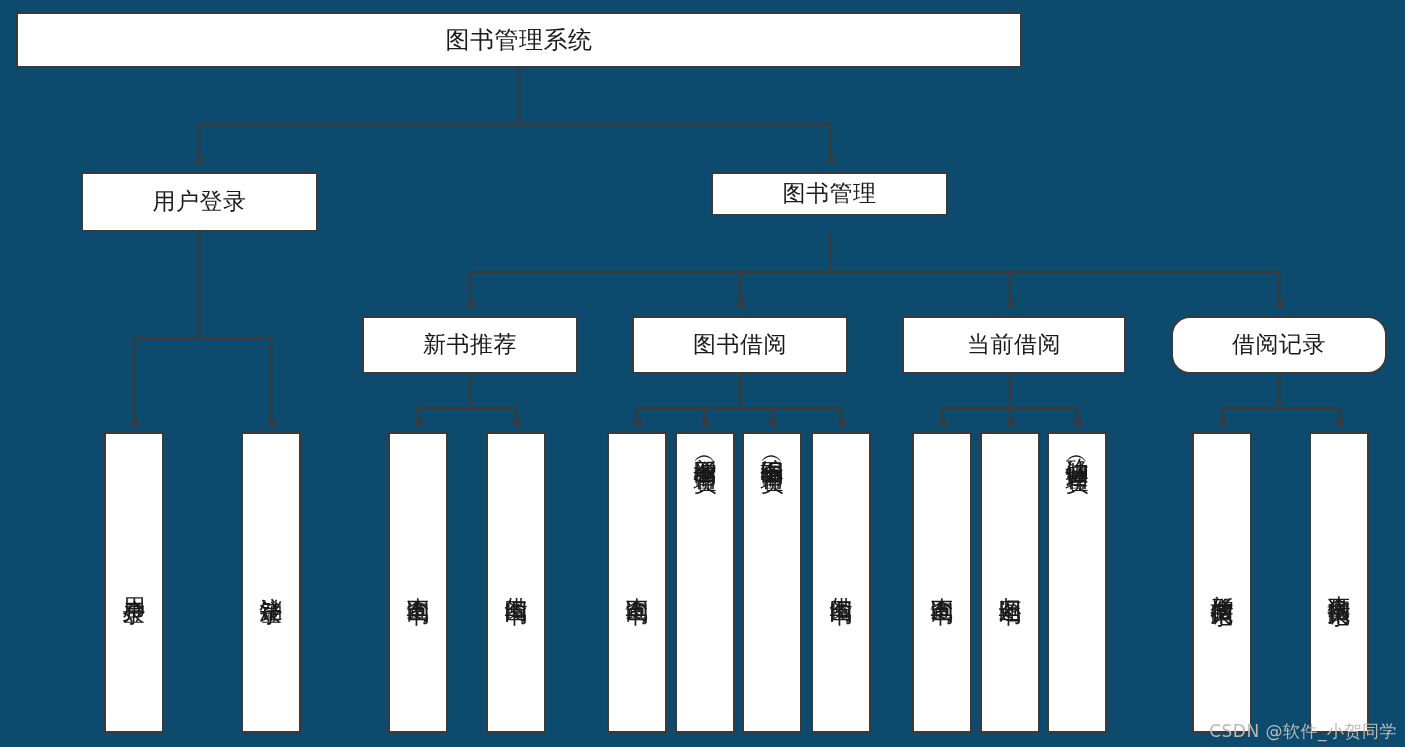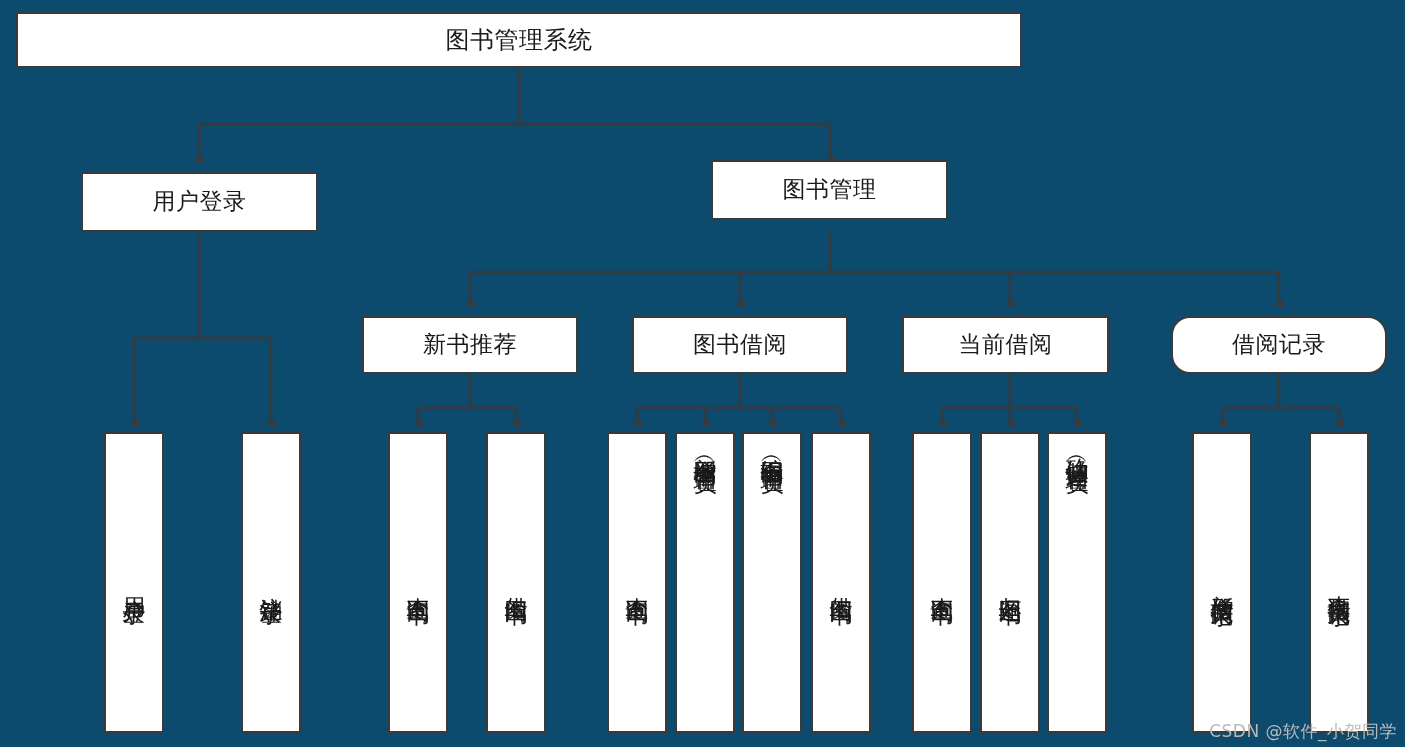--- a/index.html
+++ b/index.html
@@ -133,33 +133,33 @@
   </svg>
 
   <div class="node node-h node-root" style="left:16px; top:12px; width:1006px; height:56px;">
     <span class="node-label">图书管理系统</span>
   </div>
 
   <div class="node node-h" style="left:81px; top:172px; width:237px; height:60px;">
     <span class="node-label">用户登录</span>
   </div>
 
-  <div class="node node-h" style="left:711px; top:160px; width:237px; height:60px;">
+  <div class="node node-h" style="left:711px; top:172px; width:237px; height:44px;">
     <span class="node-label">图书管理</span>
   </div>
 
   <div class="node node-h" style="left:362px; top:316px; width:216px; height:58px;">
     <span class="node-label">新书推荐</span>
   </div>
 
   <div class="node node-h" style="left:632px; top:316px; width:216px; height:58px;">
     <span class="node-label">图书借阅</span>
   </div>
 
-  <div class="node node-h" style="left:902px; top:316px; width:207px; height:58px;">
+  <div class="node node-h" style="left:902px; top:316px; width:224px; height:58px;">
     <span class="node-label">当前借阅</span>
   </div>
 
   <div class="node node-h" style="left:1171px; top:316px; width:216px; height:58px;border-radius:19px;">
     <span class="node-label">借阅记录</span>
   </div>
 
   <div class="node node-v" style="left:104px; top:432px; width:60px; height:301px;">
     <span class="node-label">用户登录</span>
   </div>

